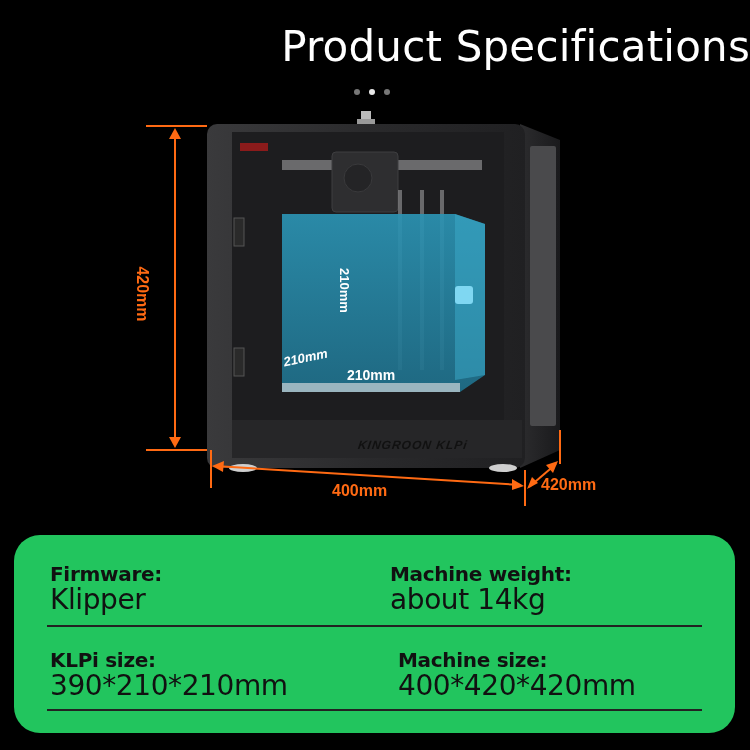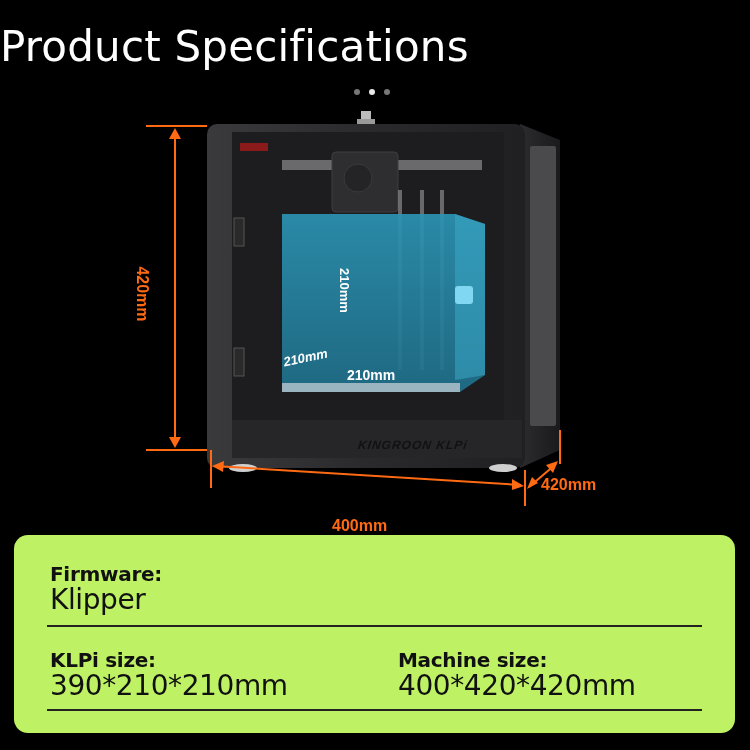--- a/index.html
+++ b/index.html
@@ -1,28 +1,28 @@
 <!DOCTYPE html>
 <html><head>
 <meta charset="utf-8">
 <style>
   html,body{margin:0;padding:0;background:#000;}
   body{width:750px;height:750px;position:relative;overflow:hidden;font-family:"DejaVu Sans","Liberation Sans",sans-serif;}
-  .title{position:absolute;left:0;top:22px;width:750px;text-align:left;color:#fff;font-size:42px;font-weight:500;letter-spacing:0.2px;}
+  .title{position:absolute;left:0;top:22px;width:750px;text-align:right;color:#fff;font-size:42px;font-weight:500;letter-spacing:0.2px;}
   .dots{position:absolute;left:354px;top:89px;display:flex;gap:9px;}
   .dot{width:6px;height:6px;border-radius:50%;background:#777;}
   .dot.active{background:#e8e8e8;}
   .scene{position:absolute;left:0;top:0;width:750px;height:530px;}
   .dim-label{position:absolute;color:#ff6a13;font-weight:bold;font-size:16px;font-family:"Liberation Sans",sans-serif;}
   .dim-v{left:142px;top:285px;transform:rotate(90deg);transform-origin:center;width:60px;text-align:center;margin-left:-30px;}
-  .dim-w{left:332px;top:482px;margin-top:35px;}
+  .dim-w{left:332px;top:482px;}
   .dim-d{left:541px;top:476px;}
   .vol-label{position:absolute;color:#fff;font-weight:bold;font-size:13px;font-family:"Liberation Sans",sans-serif;}
   .brand{position:absolute;left:358px;top:438px;color:#111;font-style:italic;font-weight:bold;font-size:12px;letter-spacing:1px;font-family:"Liberation Sans",sans-serif;transform:skewX(-8deg);}
-  .card{position:absolute;left:14px;top:535px;width:721px;height:198px;background:#bef264;border-radius:14px;}
+  .card{position:absolute;left:14px;top:535px;width:721px;height:198px;background:#22c55e;border-radius:26px;}
   .cell{position:absolute;font-family:"DejaVu Sans",sans-serif;color:#111;}
   .cell .k{font-size:20px;font-weight:bold;line-height:26px;letter-spacing:-0.3px;}
   .cell .v{font-size:28px;line-height:26px;letter-spacing:-0.4px;}
   .divider{position:absolute;left:33px;width:655px;height:2px;background:#222;}
 </style>
 </head>
 <body>
 
 <div class="title">Product Specifications</div>
 
@@ -110,20 +110,24 @@
   <div class="vol-label" style="left:347px;top:367px;font-size:14px;">210mm</div>
 
   <div class="brand">KINGROON KLPi</div>
 </div>
 
 <div class="card">
   <div class="cell" style="left:36px;top:26px;">
     <div class="k">Firmware:</div>
     <div class="v">Klipper</div>
   </div>
+  <div class="cell" style="left:376px;top:26px;">
+    <div class="k">Machine weight:</div>
+    <div class="v">about 14kg</div>
+  </div>
   <div class="divider" style="top:90px;"></div>
 
   <div class="cell" style="left:36px;top:112px;">
     <div class="k">KLPi size:</div>
     <div class="v">390*210*210mm</div>
   </div>
   <div class="cell" style="left:384px;top:112px;">
     <div class="k">Machine size:</div>
     <div class="v">400*420*420mm</div>
   </div>

